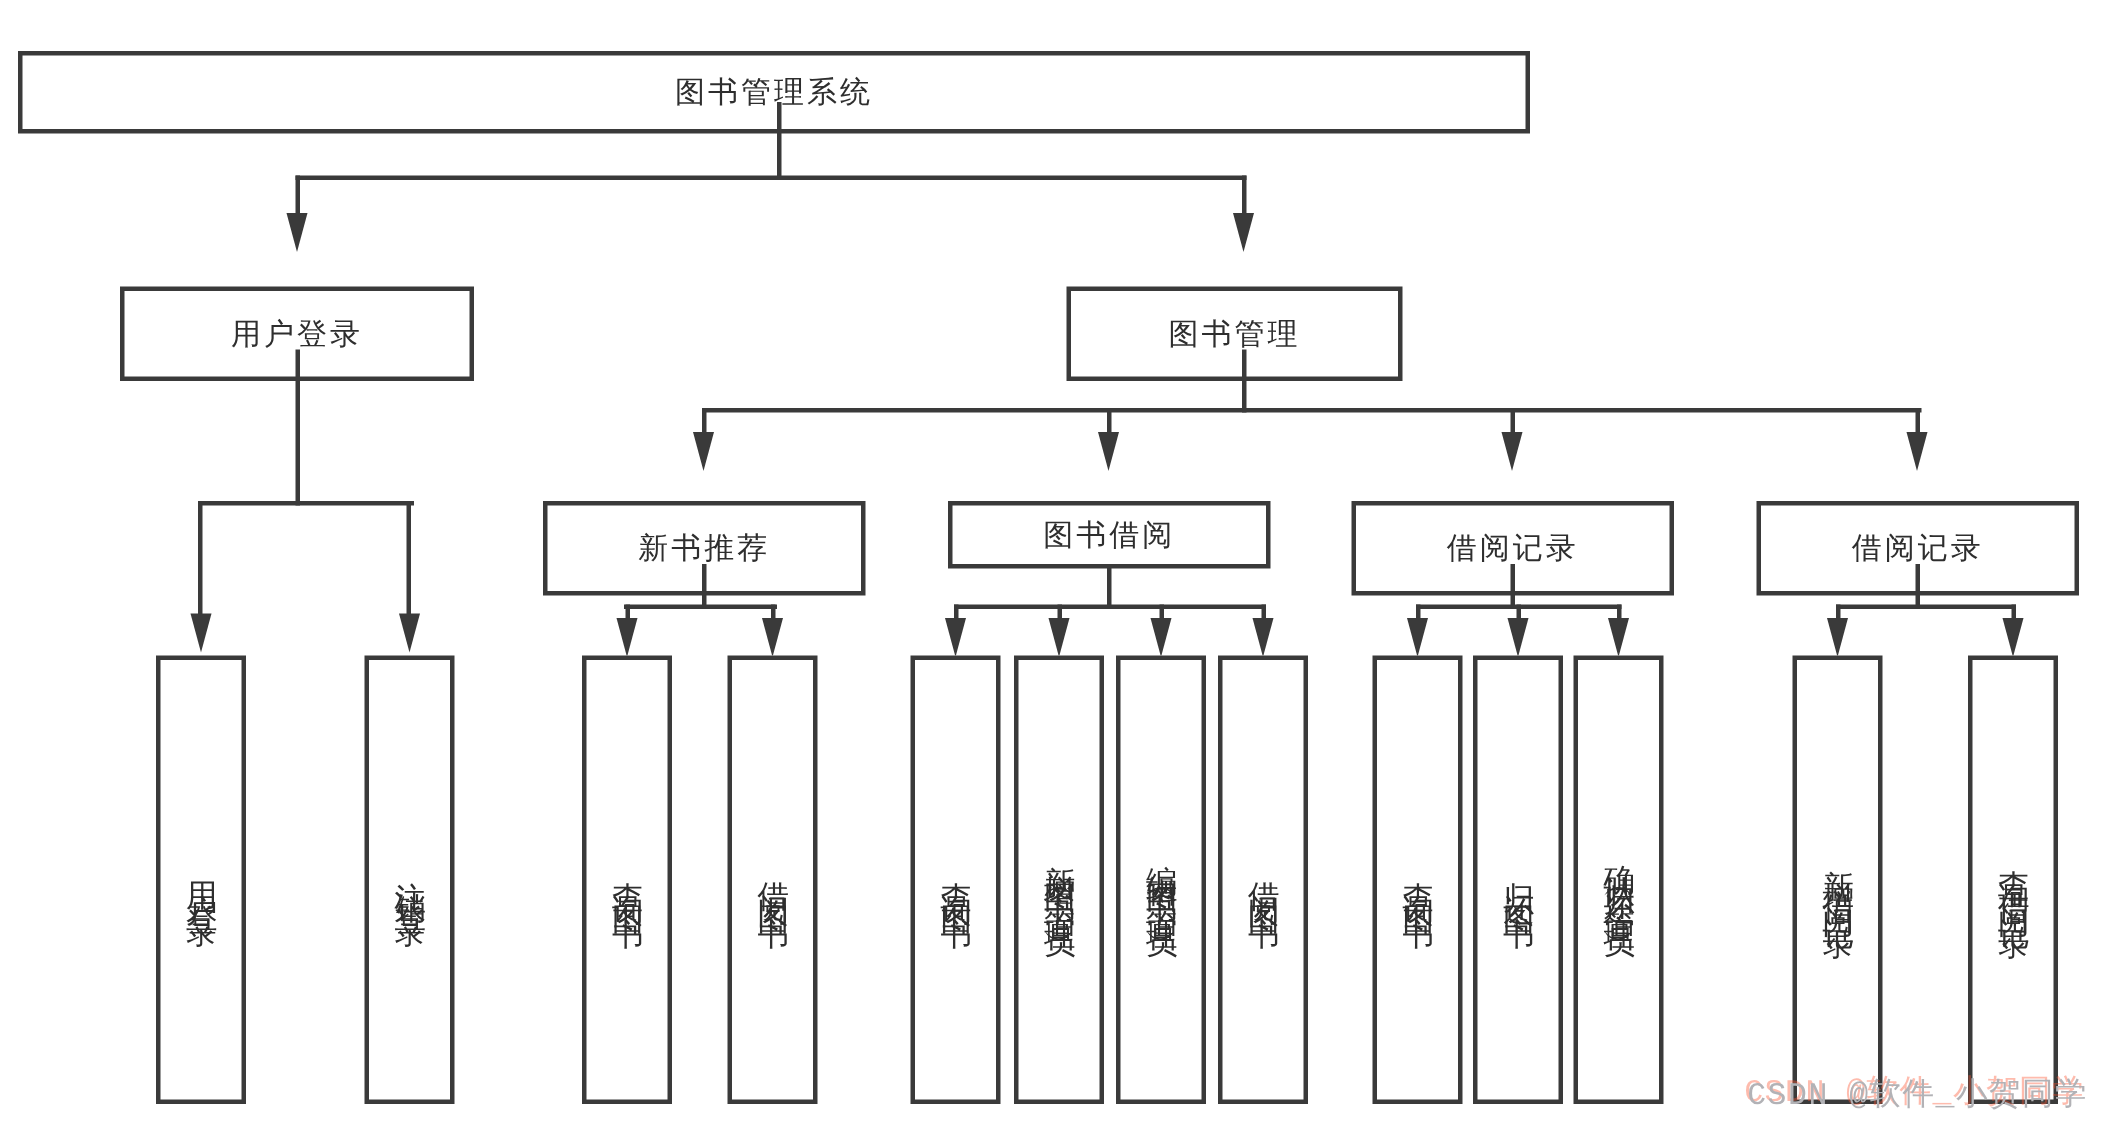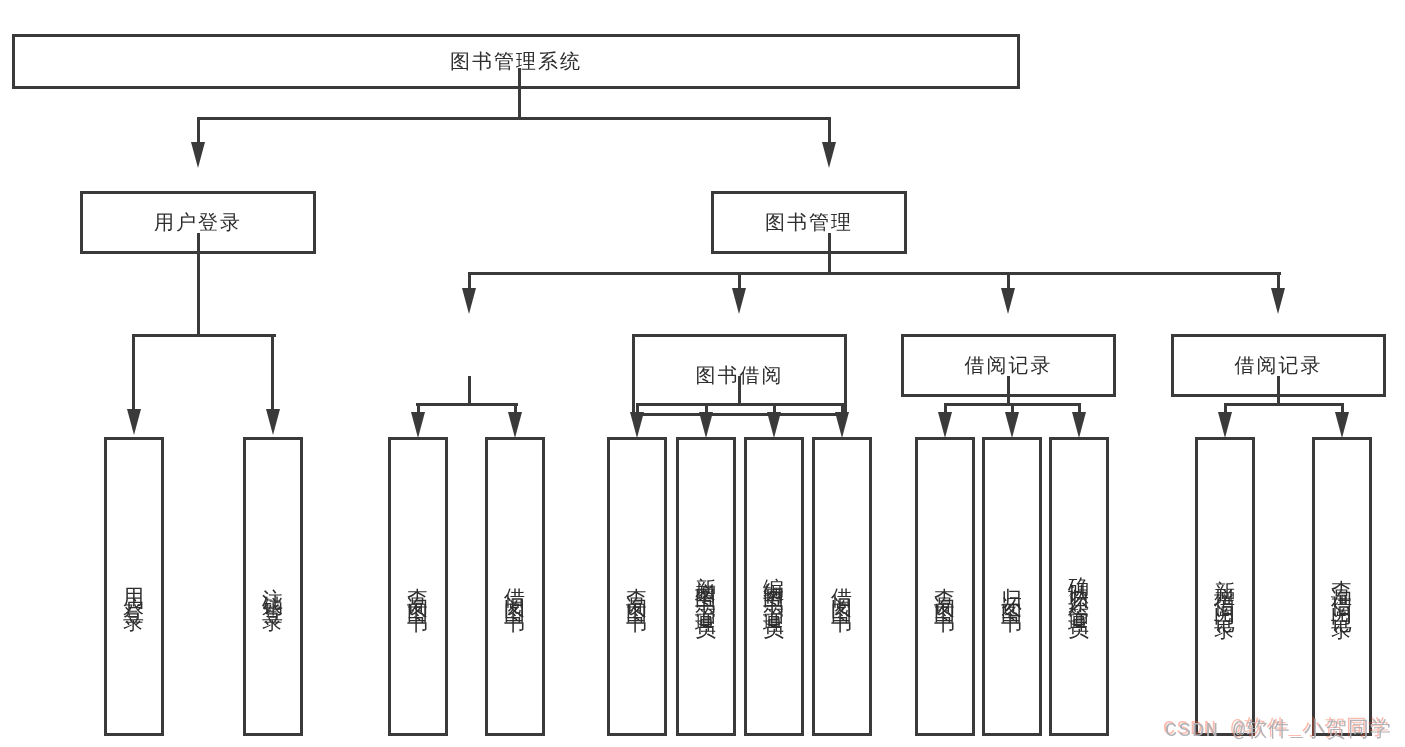--- a/index.html
+++ b/index.html
@@ -47,21 +47,21 @@
   <div class="vline" style="left:518px;top:68px;height:50px;"></div>
   <div class="hline" style="left:197px;top:117px;width:634px;"></div>
   <div class="vline" style="left:197px;top:117px;height:28px;"></div>
   <div class="arrow" style="left:191px;top:142px;"></div>
   <div class="vline" style="left:828px;top:117px;height:28px;"></div>
   <div class="arrow" style="left:822px;top:142px;"></div>
 
   <div class="node hlabel" style="left:80px;top:170px;width:236px;height:63px;">
     <span>用户登录</span>
   </div>
-  <div class="node hlabel" style="left:711px;top:170px;width:196px;height:63px;">
+  <div class="node hlabel" style="left:711px;top:170px;width:224px;height:63px;">
     <span>图书管理</span>
   </div>
 
   <div class="vline" style="left:197px;top:233px;height:104px;"></div>
   <div class="hline" style="left:132px;top:334px;width:144px;"></div>
   <div class="vline" style="left:132px;top:334px;height:77px;"></div>
   <div class="arrow" style="left:127px;top:409px;"></div>
   <div class="vline" style="left:271px;top:334px;height:77px;"></div>
   <div class="arrow" style="left:266px;top:409px;"></div>
 
@@ -69,21 +69,24 @@
   <div class="hline" style="left:468px;top:272px;width:813px;"></div>
   <div class="vline" style="left:468px;top:272px;height:18px;"></div>
   <div class="arrow" style="left:462px;top:288px;"></div>
   <div class="vline" style="left:738px;top:272px;height:18px;"></div>
   <div class="arrow" style="left:732px;top:288px;"></div>
   <div class="vline" style="left:1007px;top:272px;height:18px;"></div>
   <div class="arrow" style="left:1001px;top:288px;"></div>
   <div class="vline" style="left:1277px;top:272px;height:18px;"></div>
   <div class="arrow" style="left:1271px;top:288px;"></div>
 
-  <div class="node hlabel" style="left:632px;top:313px;width:215px;height:82px;">
+  <div class="node hlabel" style="left:362px;top:313px;width:215px;height:63px;">
+    <span>新书推荐</span>
+  </div>
+  <div class="node hlabel" style="left:632px;top:313px;width:215px;height:45px;">
     <span>图书借阅</span>
   </div>
   <div class="node hlabel" style="left:901px;top:313px;width:215px;height:63px;">
     <span>借阅记录</span>
   </div>
   <div class="node hlabel" style="left:1171px;top:313px;width:215px;height:63px;">
     <span>借阅记录</span>
   </div>
 
   <div class="vline" style="left:468px;top:376px;height:30px;"></div>

